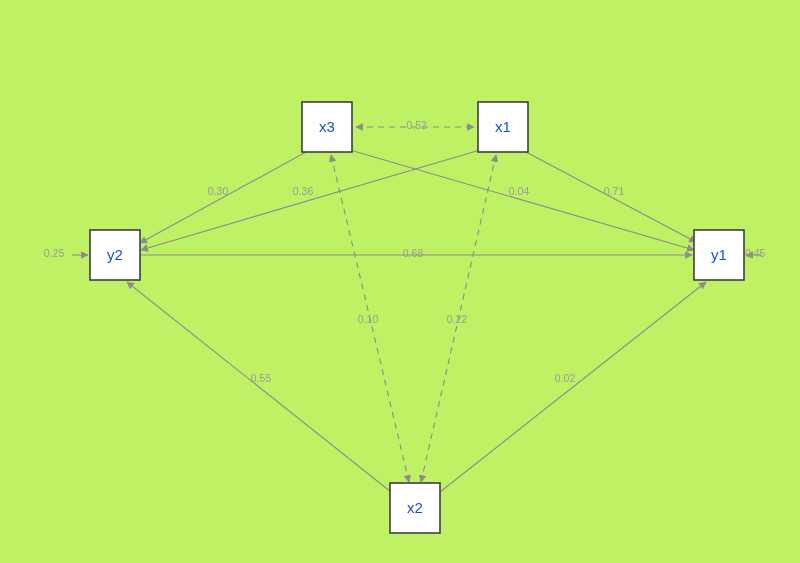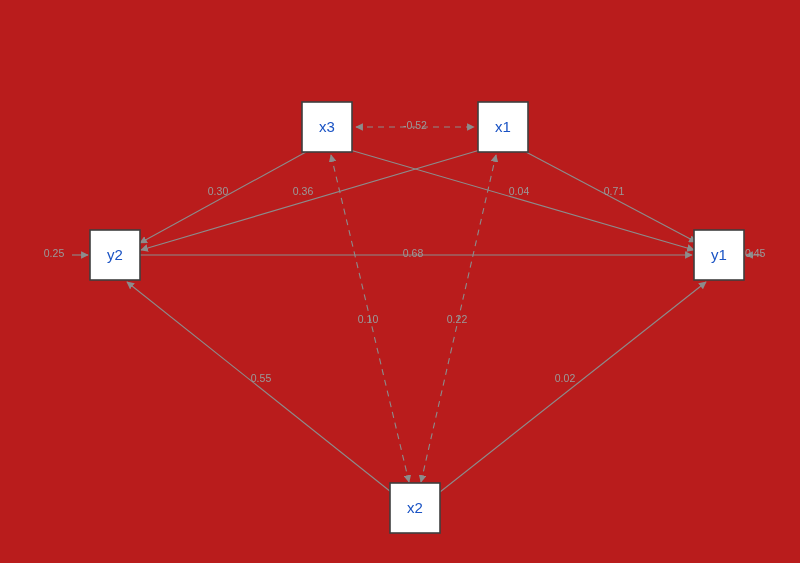--- a/index.html
+++ b/index.html
@@ -11,21 +11,21 @@
   body {
     width: 800px;
     height: 563px;
     font-family: "Liberation Sans", sans-serif;
     overflow: hidden;
   }
   #diagram-root {
     position: relative;
     width: 800px;
     height: 563px;
-    background: #b91c1c;
+    background: #bef264;
   }
   #path-svg {
     position: absolute;
     left: 0;
     top: 0;
     width: 800px;
     height: 563px;
     display: block;
   }
   .node-rect {

